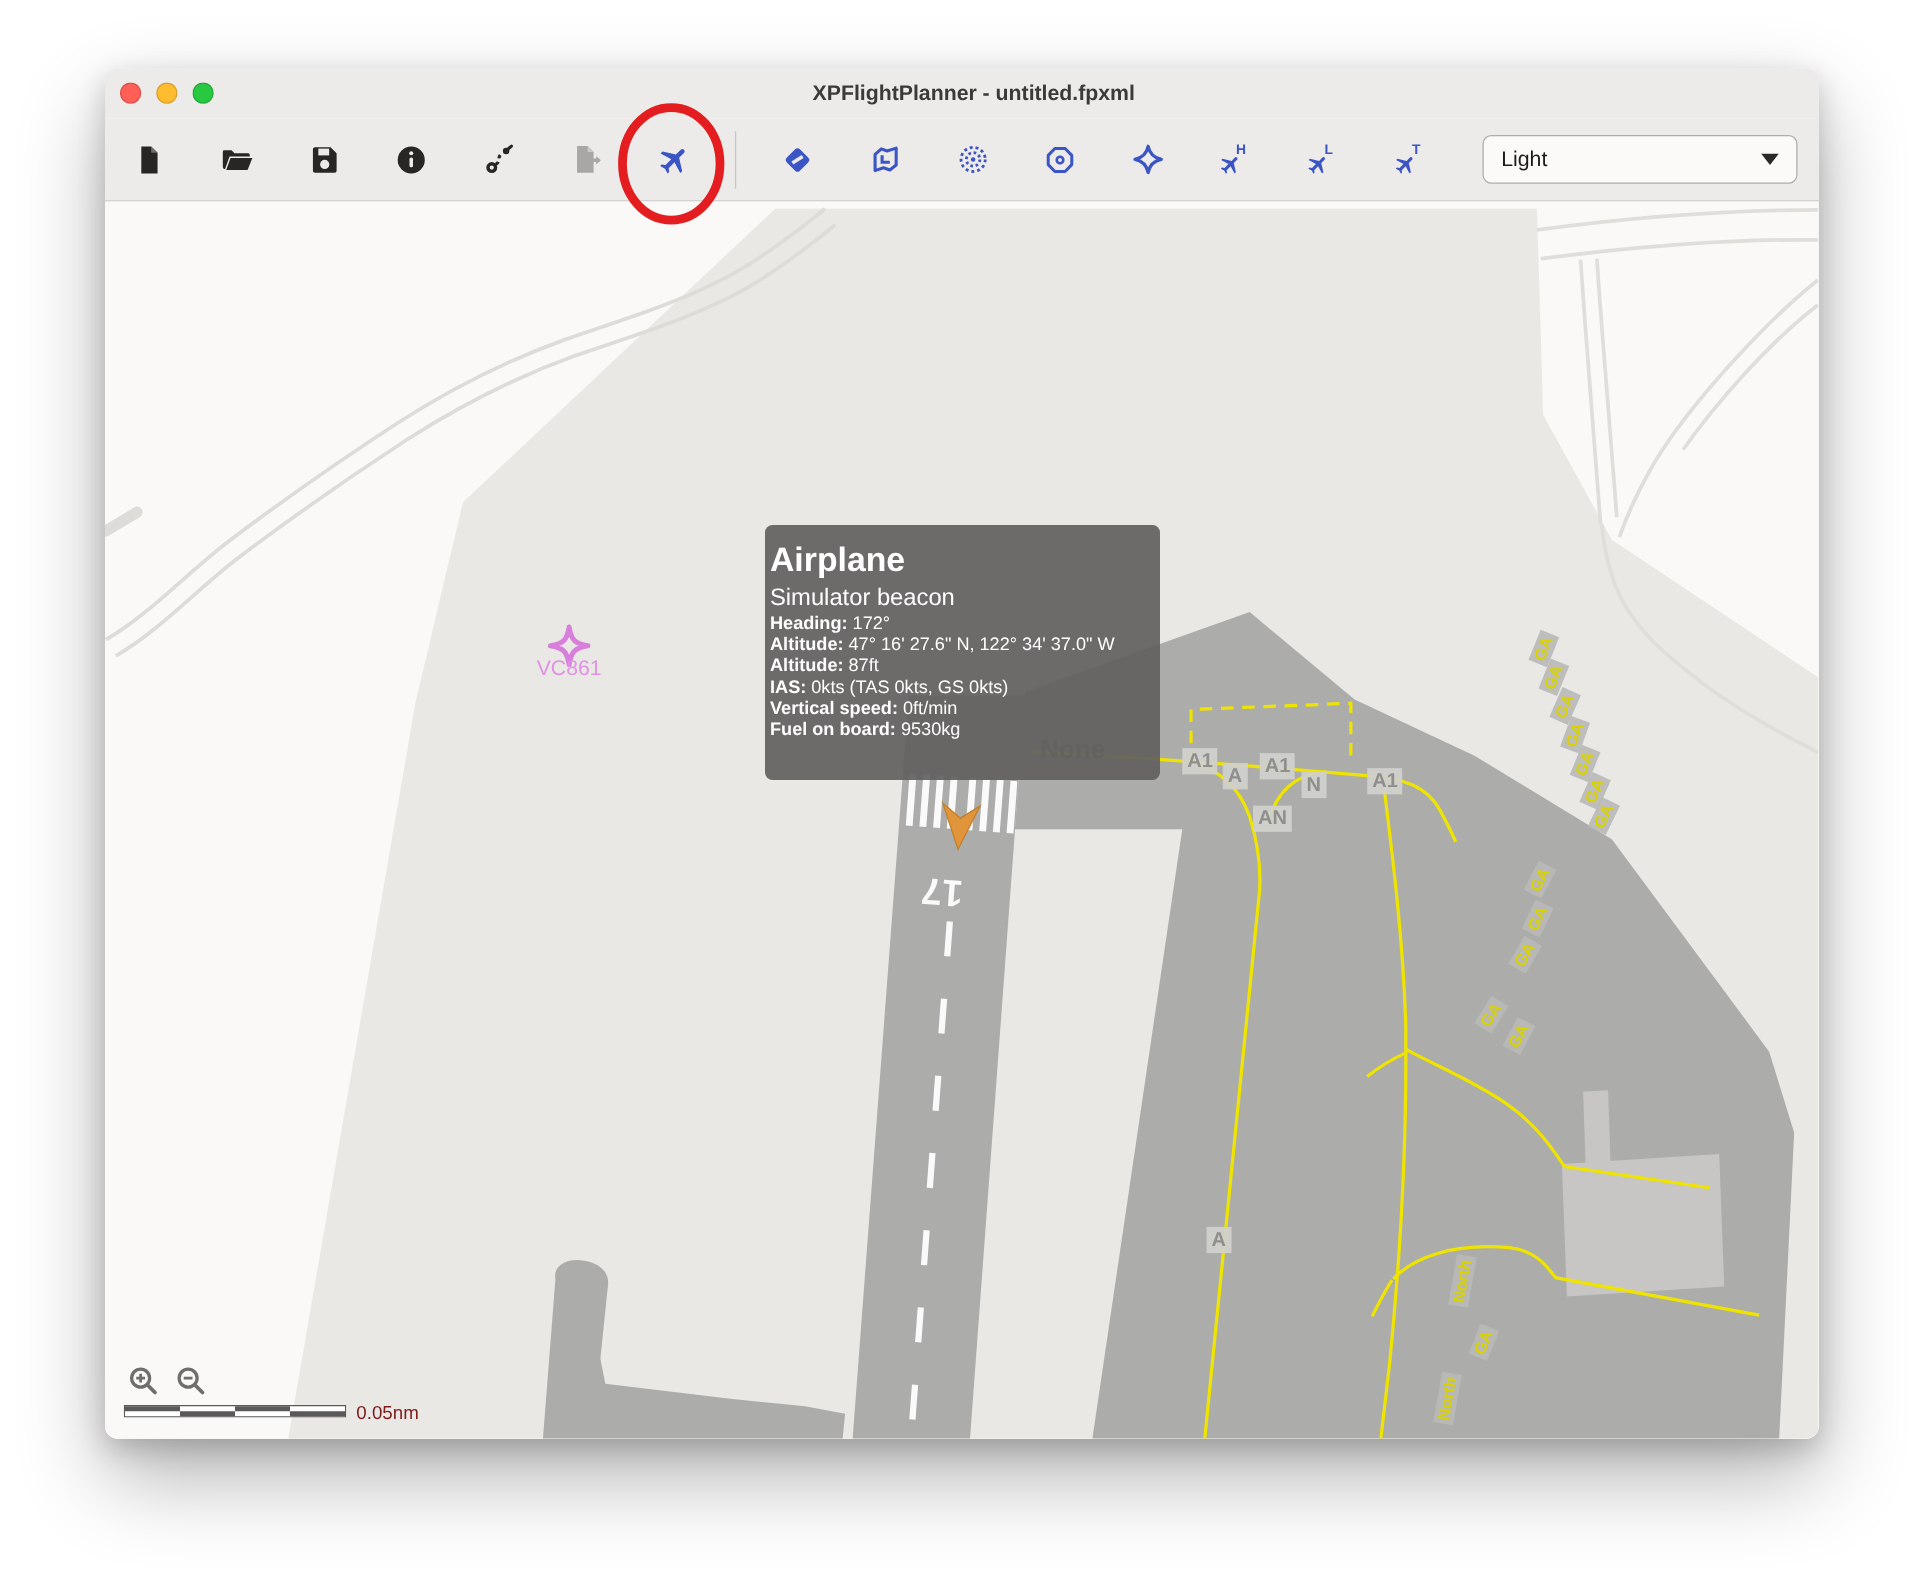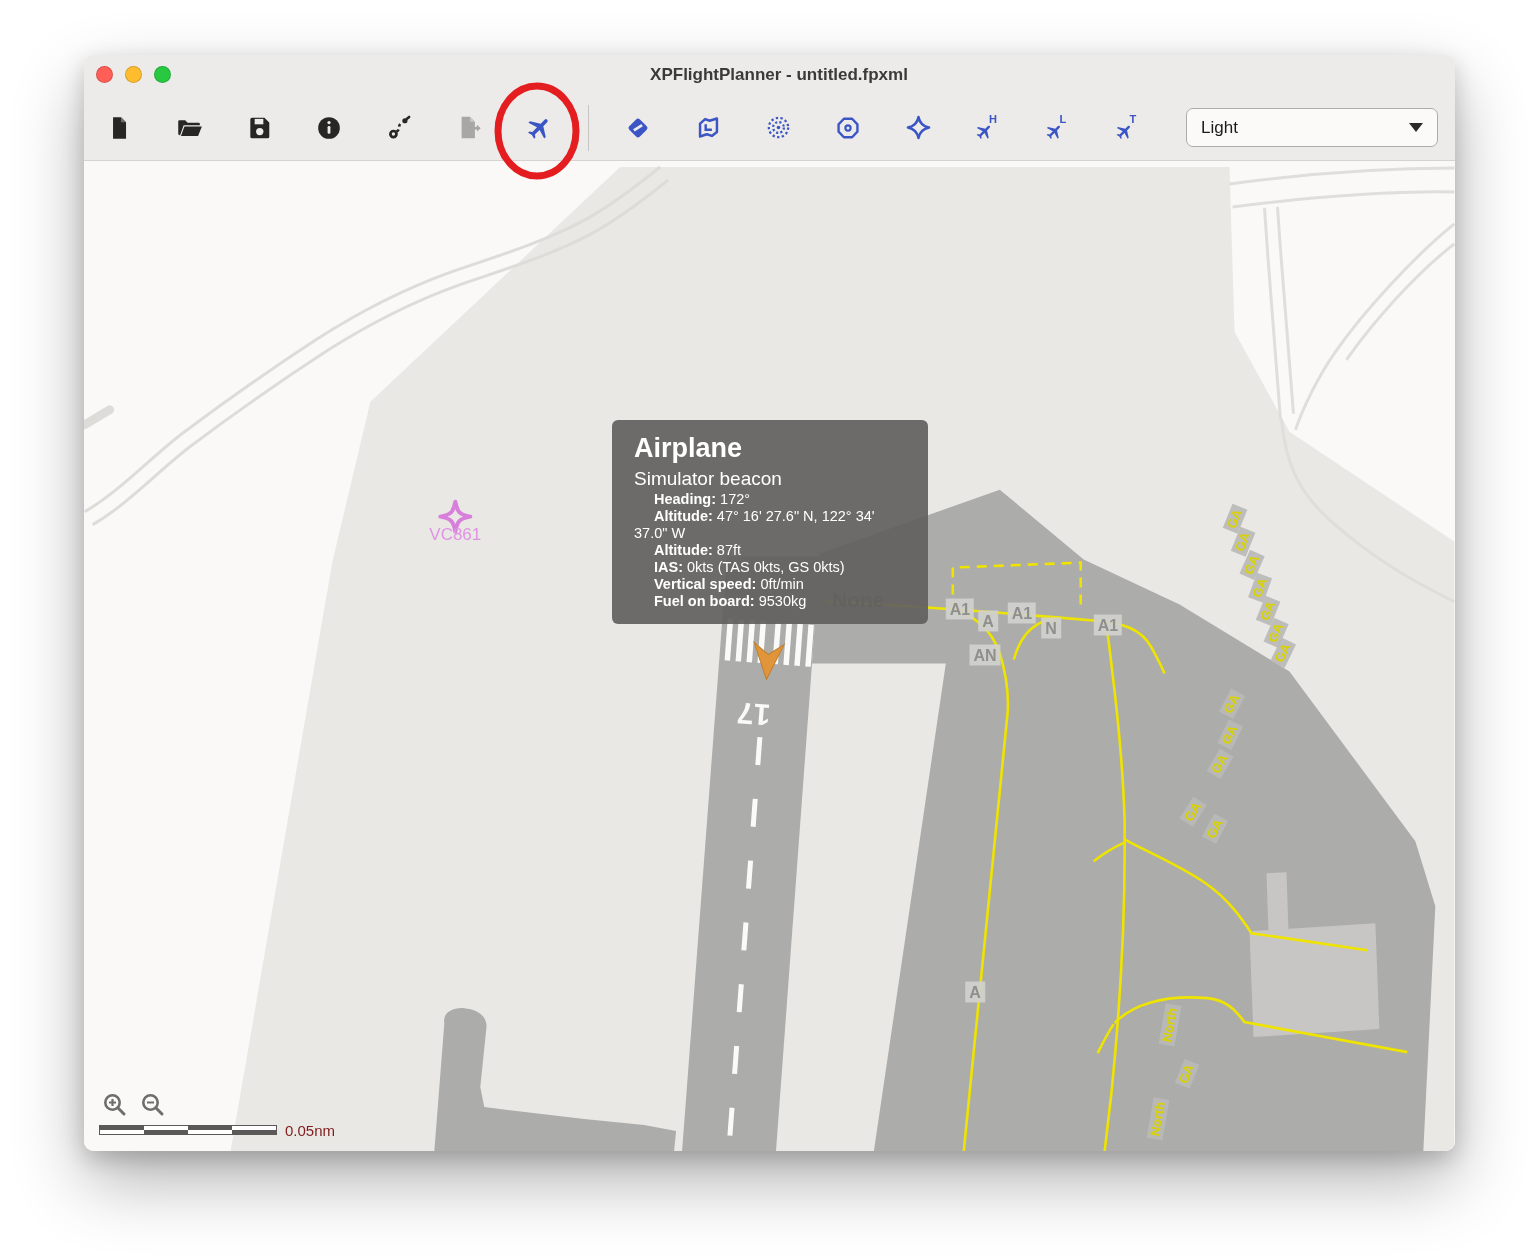--- a/index.html
+++ b/index.html
@@ -44,26 +44,26 @@
   .maplabel {
     position:absolute; transform:translate(-50%,-50%);
     font-weight:bold; white-space:nowrap; pointer-events:none;
   }
   .taxi { font-size:16px; color:#8F8F8D; background:rgba(208,208,206,.92); padding:0 4px; line-height:21px; }
   .gate { font-size:13px; color:#D9D200; background:rgba(185,185,183,.92); padding:1px 3px; line-height:14px; }
 
   .tooltip {
     position:absolute; left:528px; top:258px; width:316px; height:204px;
     background:rgba(97,96,95,.92); border-radius:6px; color:#FFFFFF;
-    padding:12px 22px; z-index:5;
+    padding:12px 4px; z-index:5;
   }
   .tt-title { font-size:27px; font-weight:bold; line-height:32px; }
   .tt-sub { font-size:19px; font-weight:normal; line-height:24px; margin-top:3px; }
   .tt-row { font-size:14.5px; line-height:17px; }
-  .tt-row b { font-weight:bold;margin-left:20px; }
+  .tt-row b { font-weight:bold; }
 
   .zoomctl { position:absolute; left:18px; top:930px; display:flex; gap:12px; z-index:4; }
   .zbtn { width:26px; height:26px; border:none; background:transparent; padding:0; }
   .scalebar { position:absolute; left:15px; top:959px; display:flex; align-items:center; gap:8px; z-index:4; }
   .scale-label { font-size:15px; color:#7f1d1d; }
 
   .annotation { position:absolute; left:0; top:0; z-index:99; pointer-events:none; }
 </style>
 </head>
 <body>
@@ -300,21 +300,21 @@
         <path d="M0,-15 C1.8,-4.5 4.5,-1.8 15,0 C4.5,1.8 1.8,4.5 0,15 C-1.8,4.5 -4.5,1.8 -15,0 C-4.5,-1.8 -1.8,-4.5 0,-15 Z" fill="none" stroke="#D77FDB" stroke-width="4" stroke-linejoin="round"></path>
       </g>
       <text x="371" y="378" text-anchor="middle" font-size="17" fill="#E093E3" font-family="Liberation Sans, sans-serif">VC861</text>
     </svg>
 
     <div class="maplabel taxi" style="left:876px; top:447px;">A1</div>
     <div class="maplabel taxi" style="left:904px; top:459px;">A</div>
     <div class="maplabel taxi" style="left:938px; top:451px;">A1</div>
     <div class="maplabel taxi" style="left:967px; top:466px;">N</div>
     <div class="maplabel taxi" style="left:1024px; top:463px;">A1</div>
-    <div class="maplabel taxi" style="left:901px; top:493px;">AN</div>
+    <div class="maplabel taxi" style="left:934px; top:493px;">AN</div>
     <div class="maplabel taxi" style="left:891px; top:830px;">A</div>
 
     <div class="maplabel gate" style="left:1151px; top:357px; transform:translate(-50%,-50%) rotate(-68deg);">GA</div>
     <div class="maplabel gate" style="left:1159px; top:380px; transform:translate(-50%,-50%) rotate(-68deg);">GA</div>
     <div class="maplabel gate" style="left:1168px; top:403px; transform:translate(-50%,-50%) rotate(-66deg);">GA</div>
     <div class="maplabel gate" style="left:1176px; top:426px; transform:translate(-50%,-50%) rotate(-70deg);">GA</div>
     <div class="maplabel gate" style="left:1184px; top:449px; transform:translate(-50%,-50%) rotate(-68deg);">GA</div>
     <div class="maplabel gate" style="left:1192px; top:471px; transform:translate(-50%,-50%) rotate(-66deg);">GA</div>
     <div class="maplabel gate" style="left:1199px; top:491px; transform:translate(-50%,-50%) rotate(-64deg);">GA</div>
 

